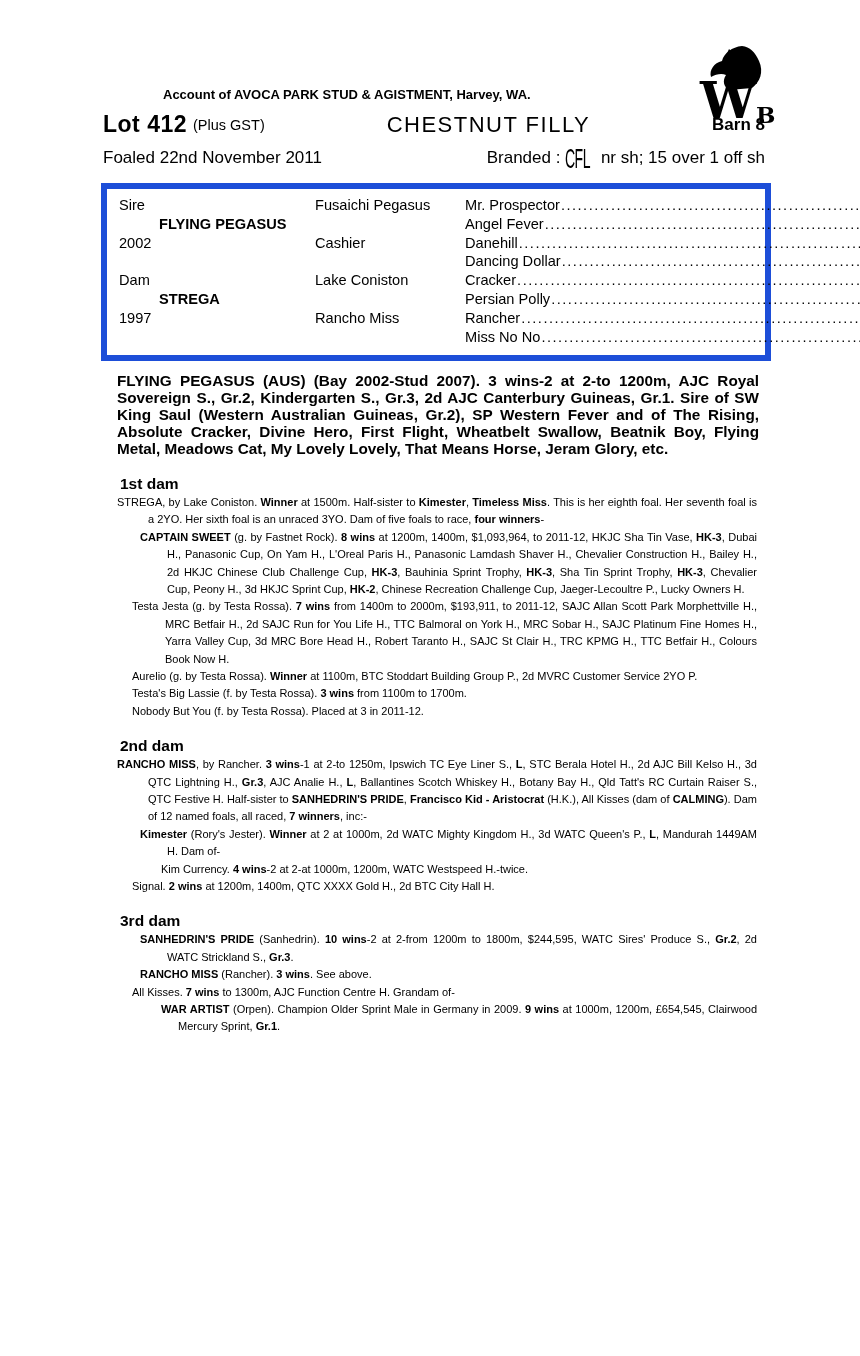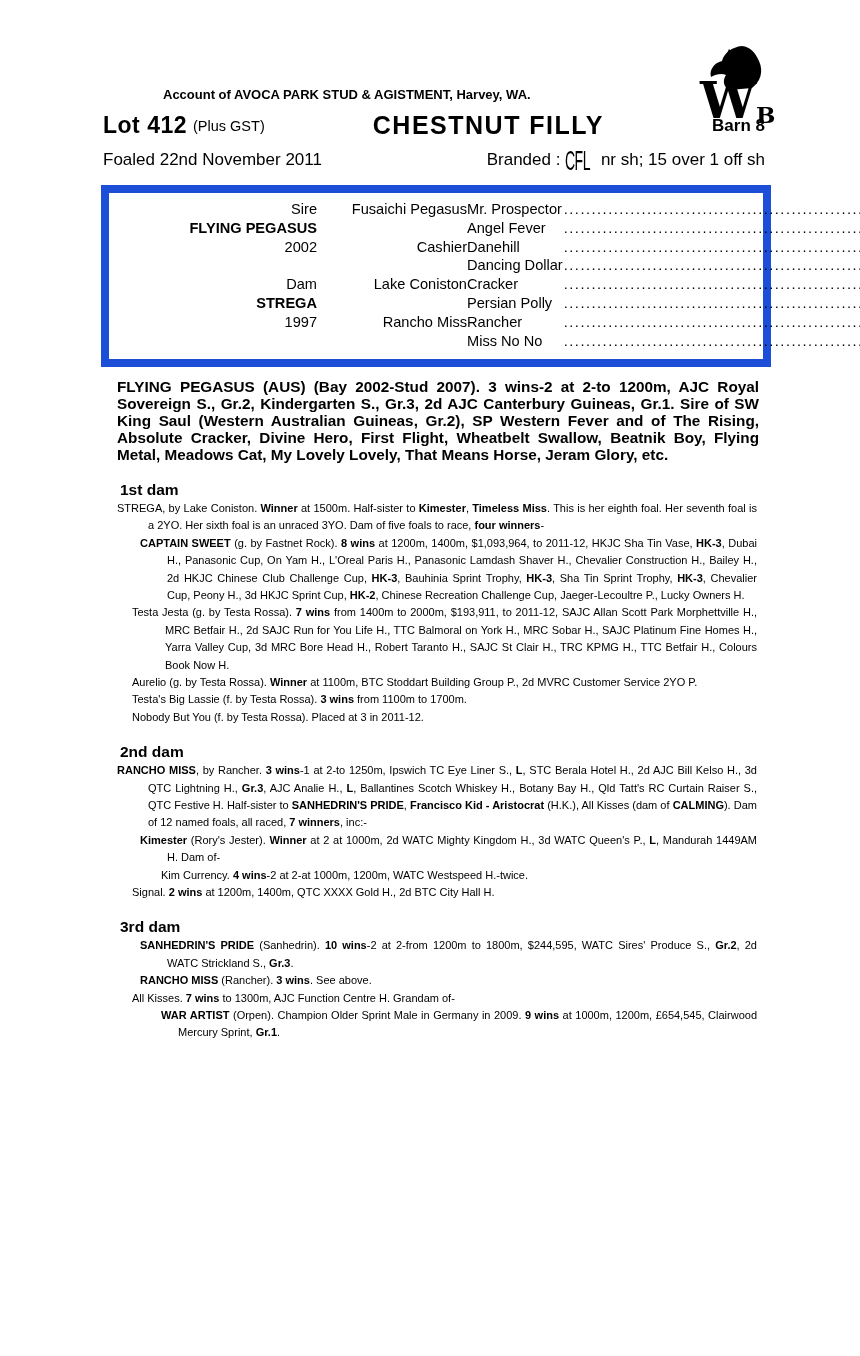--- a/index.html
+++ b/index.html
@@ -17,42 +17,41 @@
   .account-line{
     text-align:left;font-weight:bold;font-size:13px;line-height:18px;
     padding:0 40px 0 60px;
   }
   .lot-line{
     display:flex;align-items:center;margin-top:7px;
   }
   .lot-label{font-weight:bold;font-size:23px;letter-spacing:.5px;}
   .lot-gst{font-size:14.5px;margin-left:6px;}
   .horse-name{
-    flex:1;text-align:center;font-weight:bold;font-size:25px;letter-spacing:1.5px;
+    flex:1;text-align:center;font-weight:normal;font-size:22px;letter-spacing:1.5px;
   }
   .barn{font-weight:bold;font-size:17px;}
   .foaled-line{
     display:flex;justify-content:space-between;align-items:baseline;
     font-size:17px;margin-top:9px;line-height:22px;
   }
   .brand-wrap{display:inline-block;width:31px;height:24px;vertical-align:-5px;overflow:visible;}
   .brand-inner{
     display:inline-block;font-size:27px;line-height:24px;letter-spacing:-1px;
     transform:scale(.52,1.05);transform-origin:0 80%;
     font-family:"Liberation Sans",sans-serif;
   }
   
   .ped-box{
-    border:8px solid #1d4ed8;margin-top:12px;margin-left:-2px;margin-right:-6px;
+    border:6px solid #1d4ed8;margin-top:12px;margin-left:-2px;margin-right:-6px;
     padding:7px 8px 9px 12px;
-    text-align:right;
   }
   .ped-grid{display:grid;grid-template-columns:196px 150px 1fr;}
   .ped-grid > div{height:18.8px;line-height:18.8px;font-size:14.6px;white-space:nowrap;}
-  .ped-bold{font-weight:bold;}
+  .ped-bold{font-weight:bold;margin-left:40px;}
   .g3row{display:flex;align-items:baseline;grid-column:3;}
   .g3row .leader{
     flex:1;overflow:hidden;white-space:nowrap;margin:0 1px;
     letter-spacing:1.5px;
   }
   .g3row .leader::after{content:"......................................................................................";}
   
   .sire-summary{
     font-weight:bold;font-size:15.3px;line-height:16.9px;
     text-align:justify;margin-top:12px;padding-left:14px;padding-right:6px;

